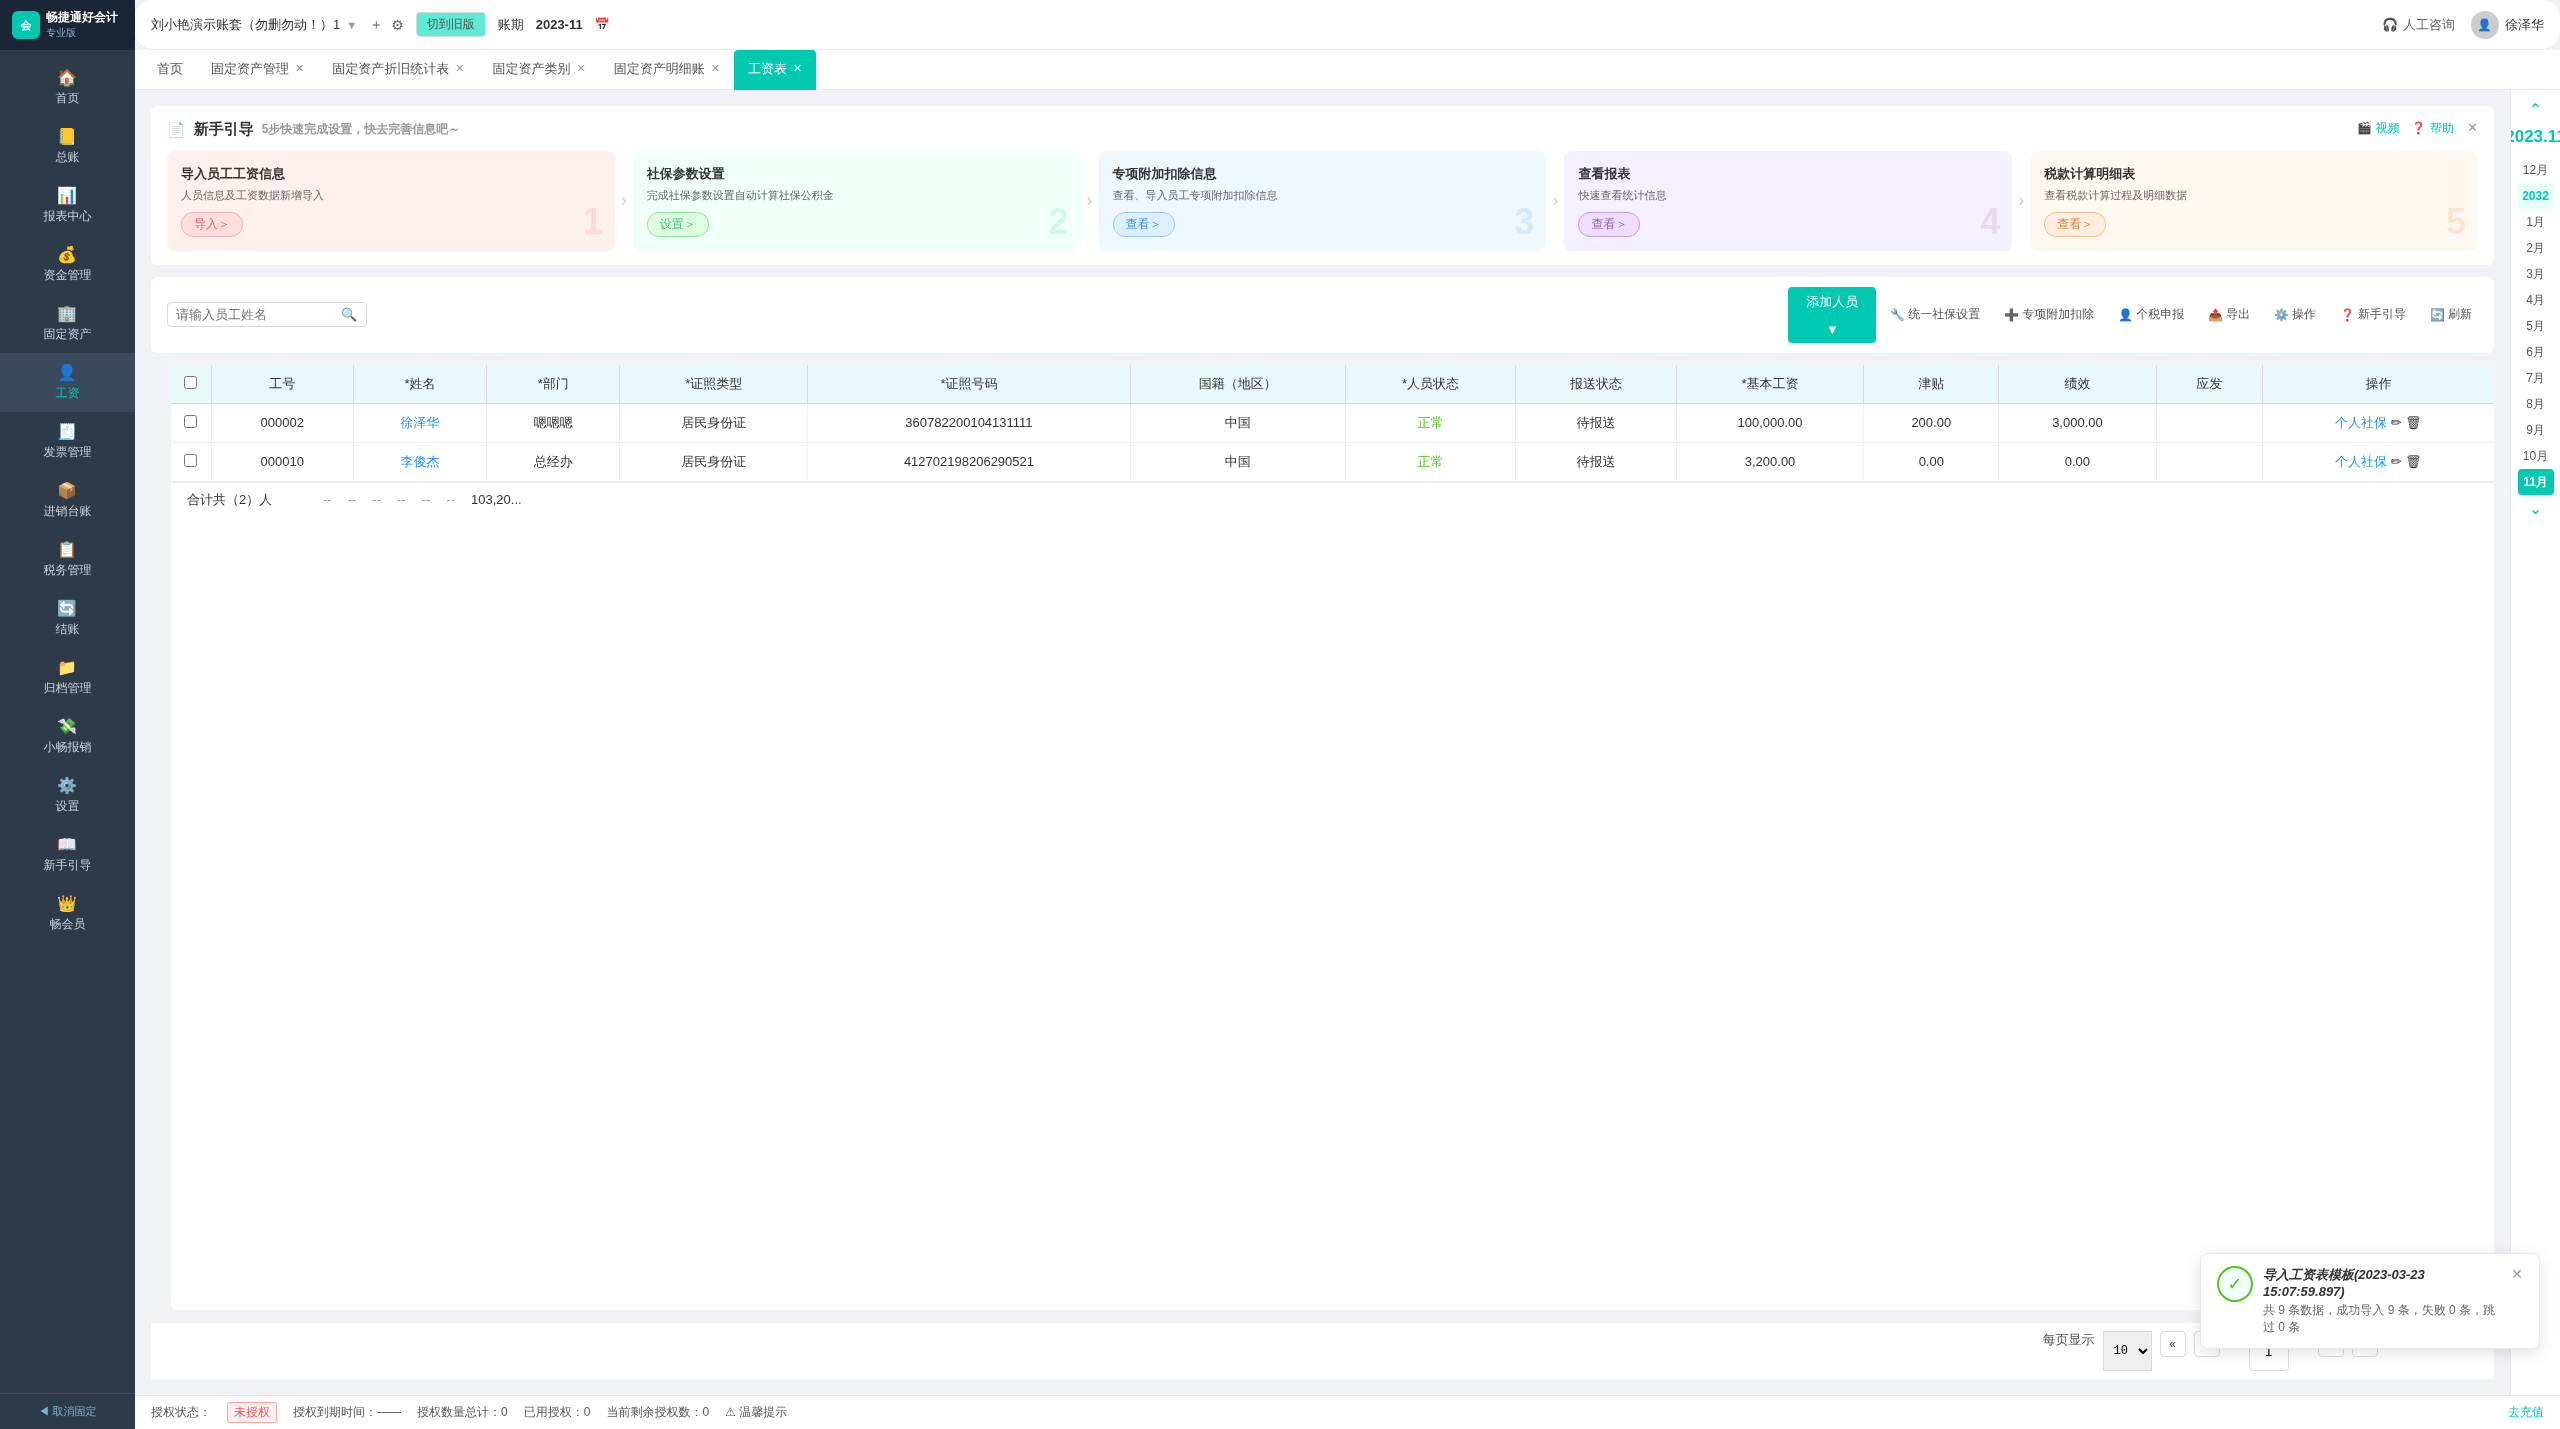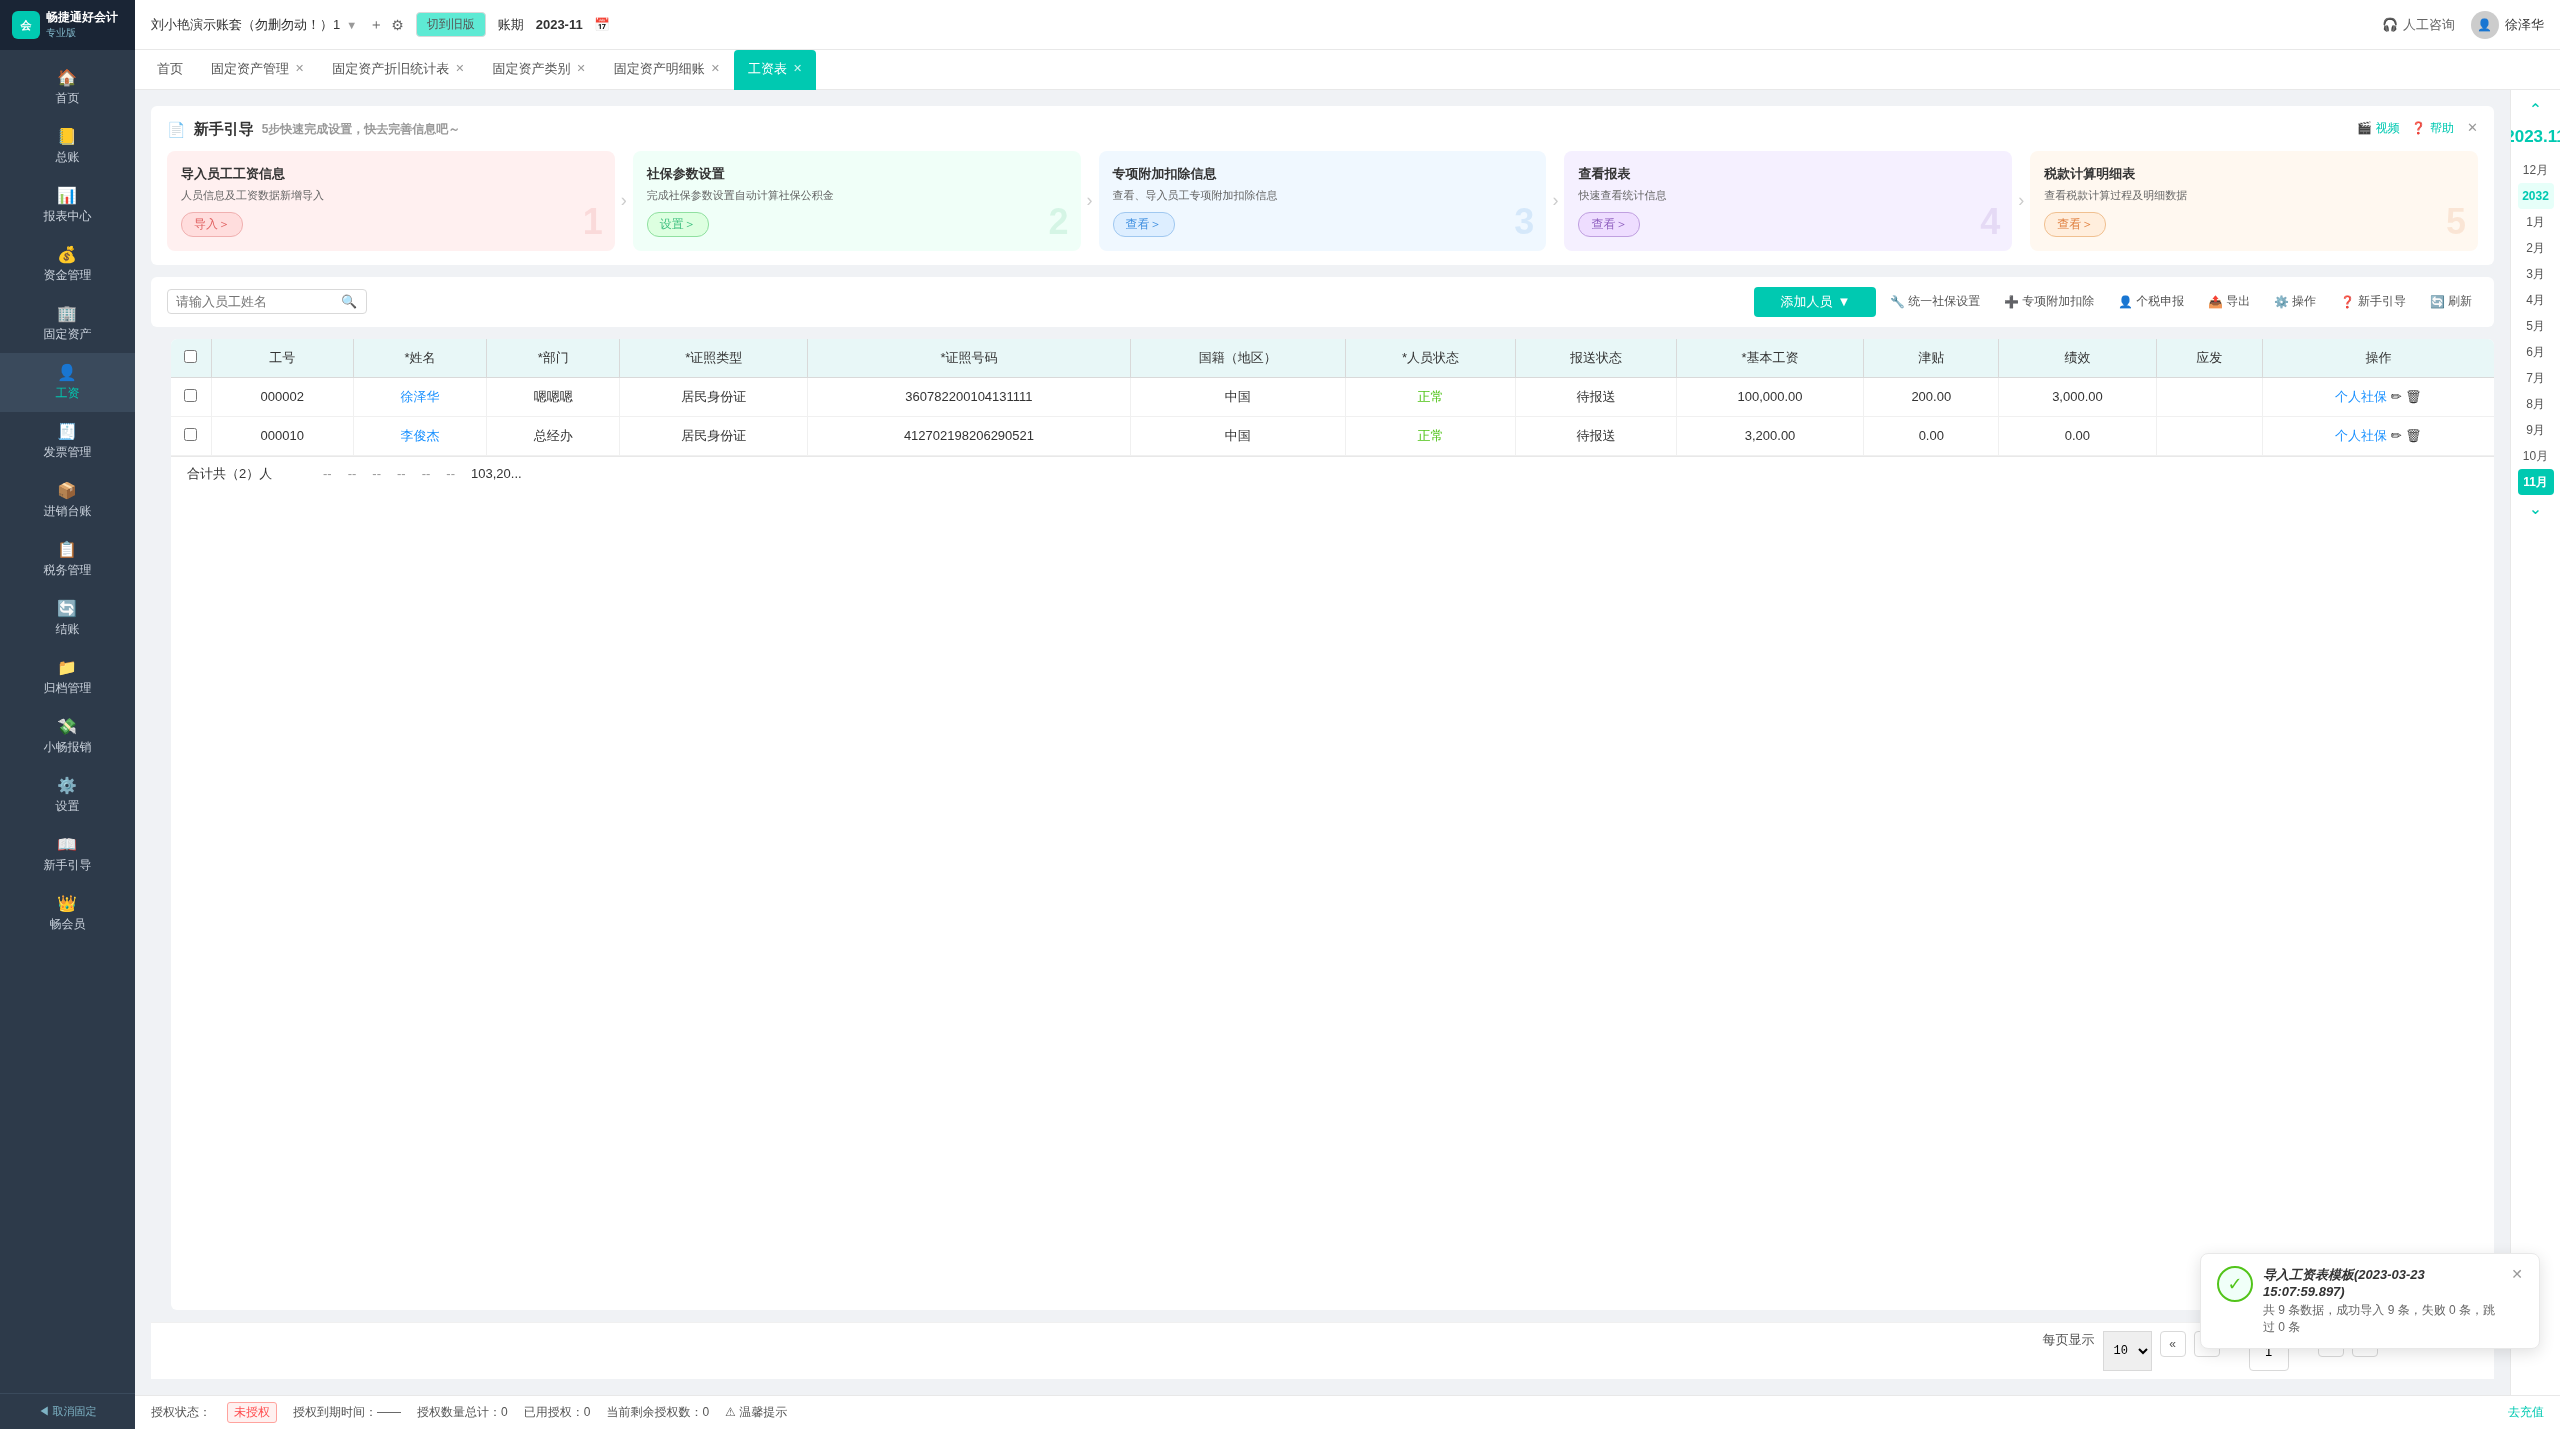--- a/index.html
+++ b/index.html
@@ -66,20 +66,21 @@
     
     .topbar {
       background: #fff;
       height: 50px;
       display: flex;
       align-items: center;
       padding: 0 16px;
       border-bottom: 1px solid #e8e8e8;
       gap: 12px;
       flex-shrink: 0;
+      border-radius: 18px;
     }
     .topbar-account {
       display: flex; align-items: center; gap: 6px;
       font-size: 13px; color: #333;
     }
     .topbar-account .dropdown-arrow { color: #999; font-size: 11px; }
     .topbar-icons { display: flex; gap: 8px; align-items: center; }
     .topbar-icons span { cursor: pointer; color: #666; font-size: 14px; }
     .switch-btn {
       background: #5eead4; border: 1px solid #d9d9d9; border-radius: 4px;
@@ -204,22 +205,22 @@
       display: flex; align-items: center;
       border: 1px solid #d9d9d9; border-radius: 4px;
       padding: 4px 8px; gap: 8px; flex: 0 0 200px;
     }
     .search-box input {
       border: none; outline: none; font-size: 13px; color: #333; background: transparent; width: 100%;
     }
     .toolbar-spacer { flex: 1; }
     .add-btn {
       background: #00c9b1; color: #fff; border: none; border-radius: 4px;
-      padding: 6px 26px; font-size: 13px; cursor: pointer;
-      display: flex; align-items: center; gap: 5px;
+      padding: 6px 18px; font-size: 13px; cursor: pointer;
+      display: flex; align-items: center; gap: 11px; flex-direction: column;
     }
     .toolbar-actions { display: flex; align-items: center; gap: 12px; }
     .action-btn {
       background: none; border: none; cursor: pointer; font-size: 12px; color: #555;
       display: flex; align-items: center; gap: 3px;
       padding: 4px 6px; border-radius: 3px;
     }
 
     
     .table-container {

